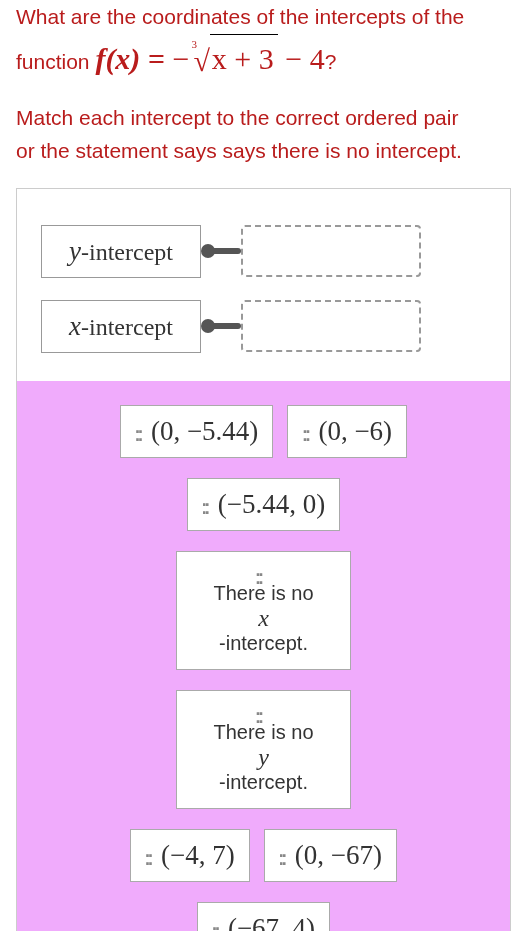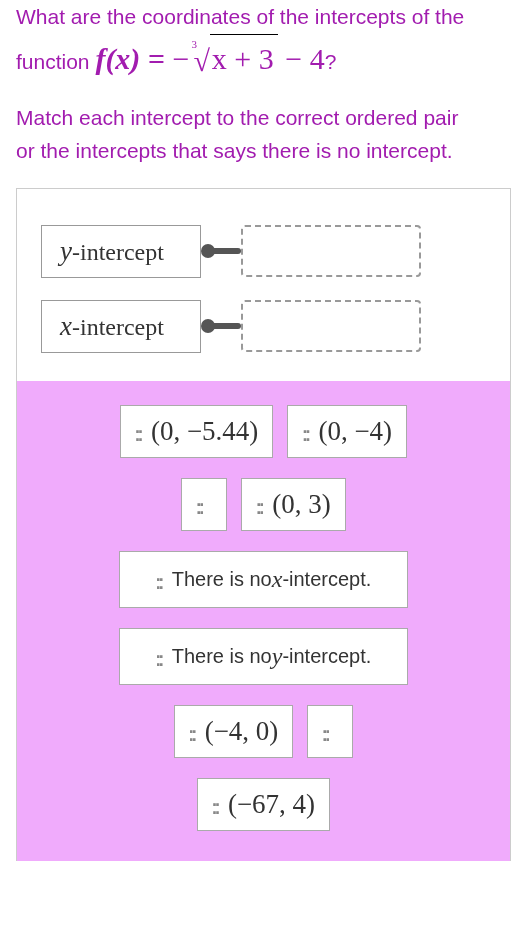--- a/index.html
+++ b/index.html
@@ -9,21 +9,21 @@
     color: #333;
     width: 527px;
     background: #fff;
   }
   .question-area {
     padding: 0 16px 20px 16px;
   }
   .q-text {
     font-size: 21px;
     line-height: 1.6;
-    color: #a21caf;
+    color: #b91c1c;
   }
   .math {
     font-family: "Times New Roman", Times, serif;
     font-size: 27px;
     font-style: italic;
   }
   .math.var { font-style: italic; }
   .match-area {
     border: 1px solid #ccc;
     border-bottom: none;
@@ -39,21 +39,21 @@
     margin-bottom: 22px;
     gap: 0;
   }
   .target-label-box {
     border: 1px solid #999;
     padding: 10px 18px;
     font-family: "Times New Roman", serif;
     font-style: italic;
     font-size: 24px;
     min-width: 160px;
-    text-align: left;
+    text-align: center;
     background: #fff;
   }
   .connector {
     width: 40px;
     height: 14px;
     display: flex;
     align-items: center;
     position: relative;
   }
   .connector::before {
@@ -104,20 +104,21 @@
     align-items: center;
     font-family: "Times New Roman", serif;
     font-size: 27px;
     cursor: grab;
   }
   .tile.text-tile {
     font-family: -apple-system, Arial, sans-serif;
     font-size: 20px;
     font-style: normal;
     padding: 14px 36px;
+    flex-direction: column;
   }
   .tile .handle {
     display: inline-block;
     margin-right: 10px;
     color: #888;
     font-size: 18px;
     font-family: Arial, sans-serif;
     font-style: normal;
     letter-spacing: -2px;
     line-height: 8px;
@@ -168,21 +169,21 @@
 <div class="question-area">
   <div class="q-text">
     <span>What are the coordinates of the intercepts of the</span><br>
     <span>function </span>
     <span class="fn-eq">
       <span class="f">f(x) = </span><span>−</span><span class="root-wrap"><span class="root-index">3</span><span class="surd">√</span><span class="radicand">x + 3</span></span><span> − 4</span></span><span>?</span>
   </div>
   <br>
   <div class="q-text">
     <span>Match each intercept to the correct ordered pair</span><br>
-    <span>or the intercepts that says there is no intercept.</span>
+    <span>or the statement says says there is no intercept.</span>
   </div>
 </div>
 
 <div class="match-area">
   <div class="targets">
 
     <div class="target-row">
       <div class="target-label-box">
         <span class="math var">y</span><span style="font-style:normal;">-intercept</span>
       </div>
@@ -202,31 +203,28 @@
 
   <div class="choices">
 
     <div class="choice-row">
       <div class="tile">
           <span class="handle"></span>
           <span>(0, −5.44)</span>
         </div>
       <div class="tile">
           <span class="handle"></span>
-          <span>(0, −4)</span>
-        </div>
-    </div>
-
-    <div class="choice-row">
-      <div class="tile">
-          <span class="handle"></span>
-        </div>
-      <div class="tile">
-          <span class="handle"></span>
-          <span>(0, 3)</span>
+          <span>(0, −6)</span>
+        </div>
+    </div>
+
+    <div class="choice-row">
+      <div class="tile">
+          <span class="handle"></span>
+          <span>(−5.44, 0)</span>
         </div>
     </div>
 
     <div class="choice-row">
       <div class="tile text-tile">
           <span class="handle"></span>
           <span>There is no </span>
           <span class="xvar">x</span>
           <span>-intercept.</span>
         </div>
@@ -237,24 +235,25 @@
           <span class="handle"></span>
           <span>There is no </span>
           <span class="xvar">y</span>
           <span>-intercept.</span>
         </div>
     </div>
 
     <div class="choice-row">
       <div class="tile">
           <span class="handle"></span>
-          <span>(−4, 0)</span>
-        </div>
-      <div class="tile">
-          <span class="handle"></span>
+          <span>(−4, 7)</span>
+        </div>
+      <div class="tile">
+          <span class="handle"></span>
+          <span>(0, −67)</span>
         </div>
     </div>
 
     <div class="choice-row" style="margin-bottom:0;">
       <div class="tile">
           <span class="handle"></span>
           <span>(−67, 4)</span>
         </div>
     </div>
 

